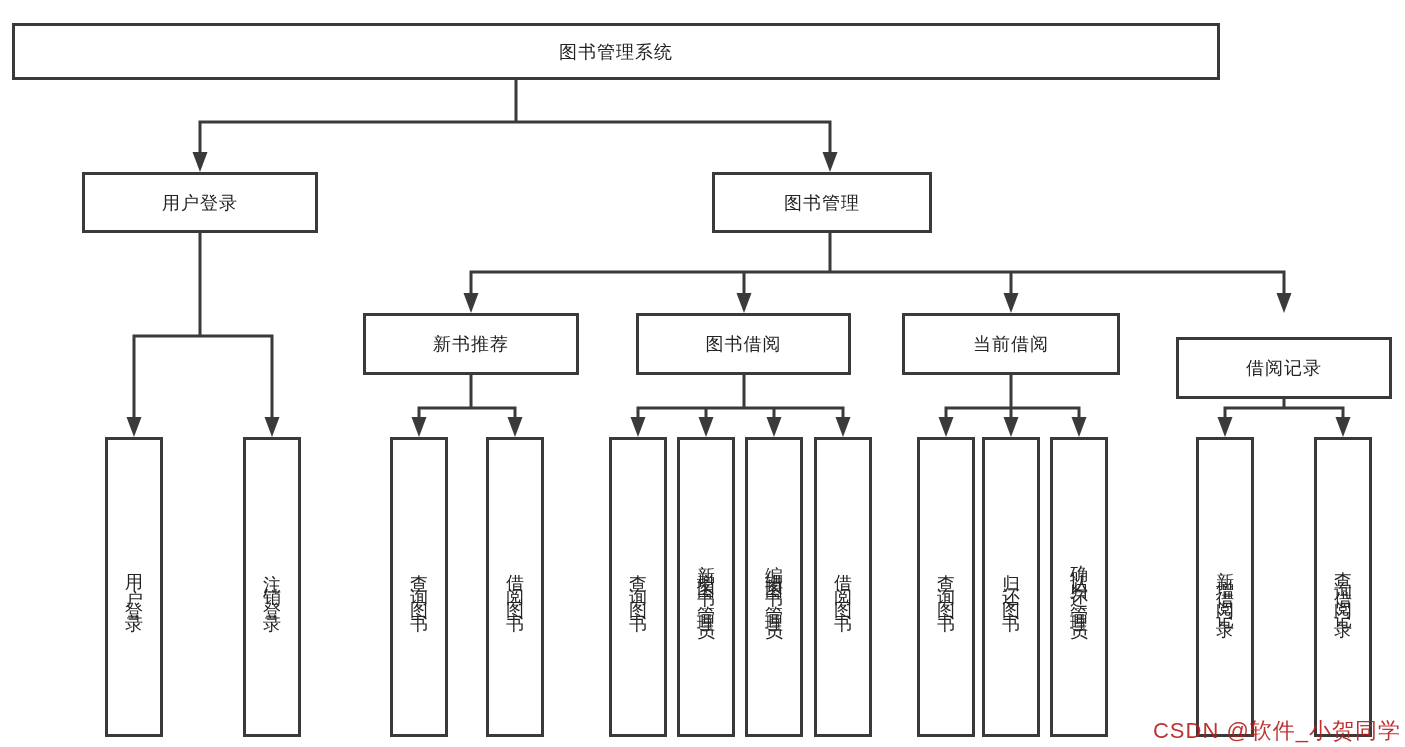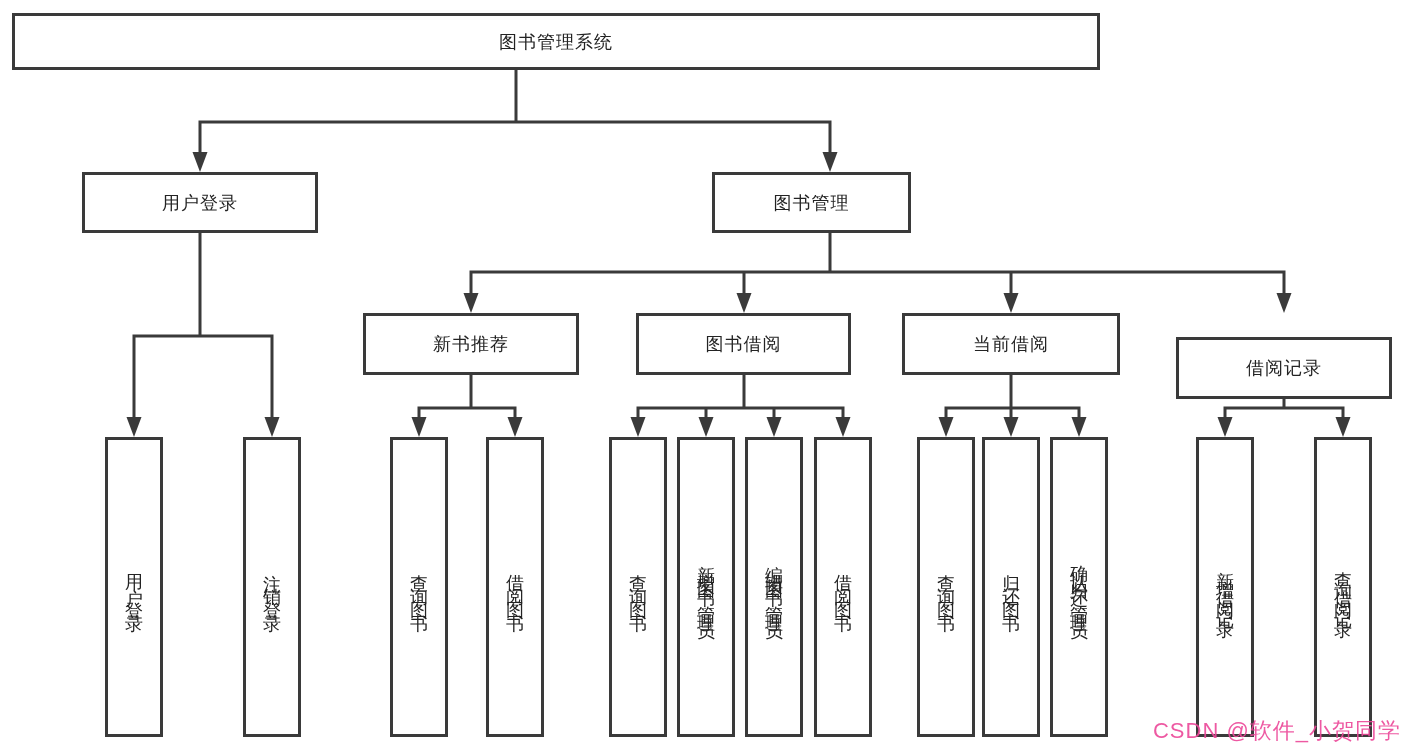--- a/index.html
+++ b/index.html
@@ -53,21 +53,21 @@
     font-size: 18px;
     color: #232323;
     line-height: 1;
     white-space: nowrap;
   }
   .watermark {
     position: absolute;
     right: 4px;
     bottom: 1px;
     font-size: 22px;
-    color: #ec4899;
+    color: #b91c1c;
     opacity: 0.9;
     letter-spacing: 1px;
     z-index: 3;
     margin-left: 40px;
   }
 </style>
 </head>
 <body>
 
 <div class="canvas">
@@ -98,28 +98,28 @@
       <polygon points="766.5,417 781.5,417 774,437"></polygon>
       <polygon points="835.5,417 850.5,417 843,437"></polygon>
       <polygon points="938.5,417 953.5,417 946,437"></polygon>
       <polygon points="1003.5,417 1018.5,417 1011,437"></polygon>
       <polygon points="1071.5,417 1086.5,417 1079,437"></polygon>
       <polygon points="1217.5,417 1232.5,417 1225,437"></polygon>
       <polygon points="1335.5,417 1350.5,417 1343,437"></polygon>
     </g>
   </svg>
 
-  <div class="node" style="left:12px; top:13px; width:1088px; height:57px;">
+  <div class="node" style="left:12px; top:23px; width:1208px; height:57px;">
     <span>图书管理系统</span>
   </div>
 
   <div class="node" style="left:82px; top:172px; width:236px; height:61px;">
     <span>用户登录</span>
   </div>
-  <div class="node" style="left:712px; top:172px; width:199px; height:61px;">
+  <div class="node" style="left:712px; top:172px; width:220px; height:61px;">
     <span>图书管理</span>
   </div>
 
   <div class="node" style="left:363px; top:313px; width:216px; height:62px;">
     <span>新书推荐</span>
   </div>
   <div class="node" style="left:636px; top:313px; width:215px; height:62px;justify-content:center;">
     <span>图书借阅</span>
   </div>
   <div class="node" style="left:902px; top:313px; width:218px; height:62px;">

